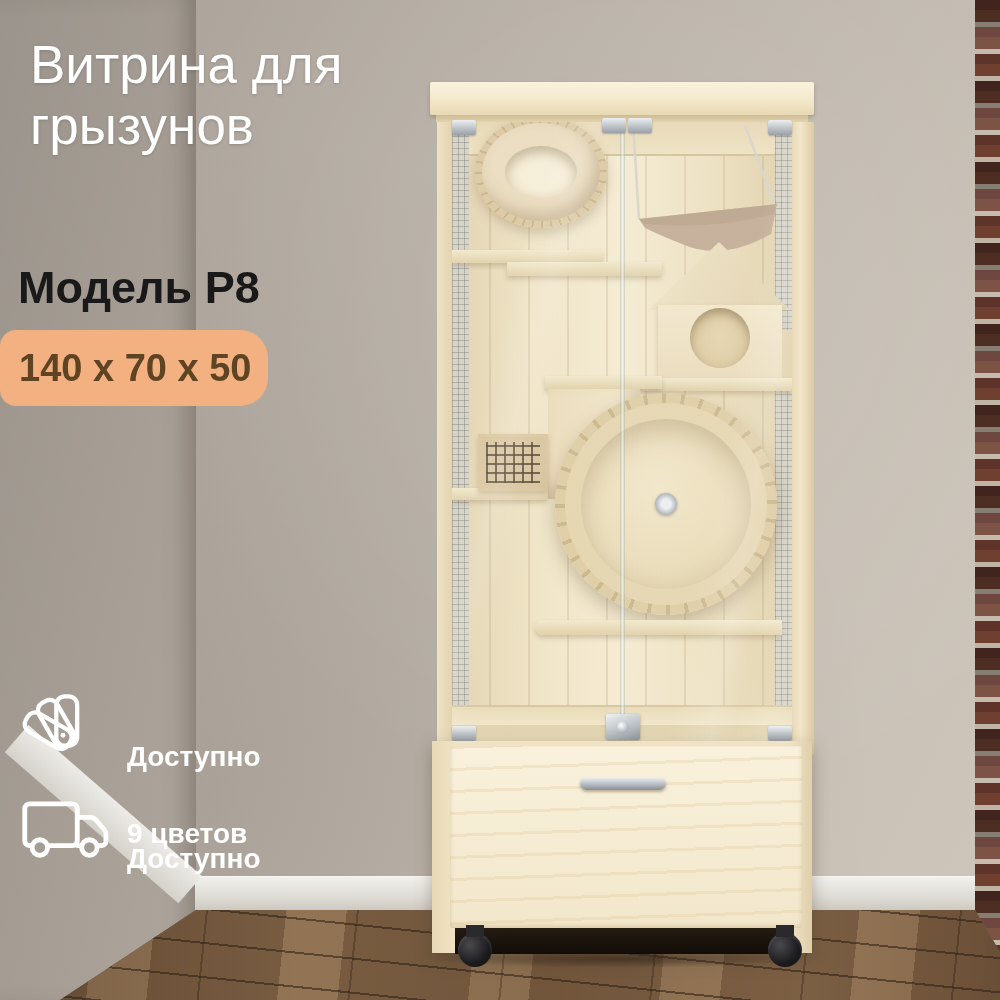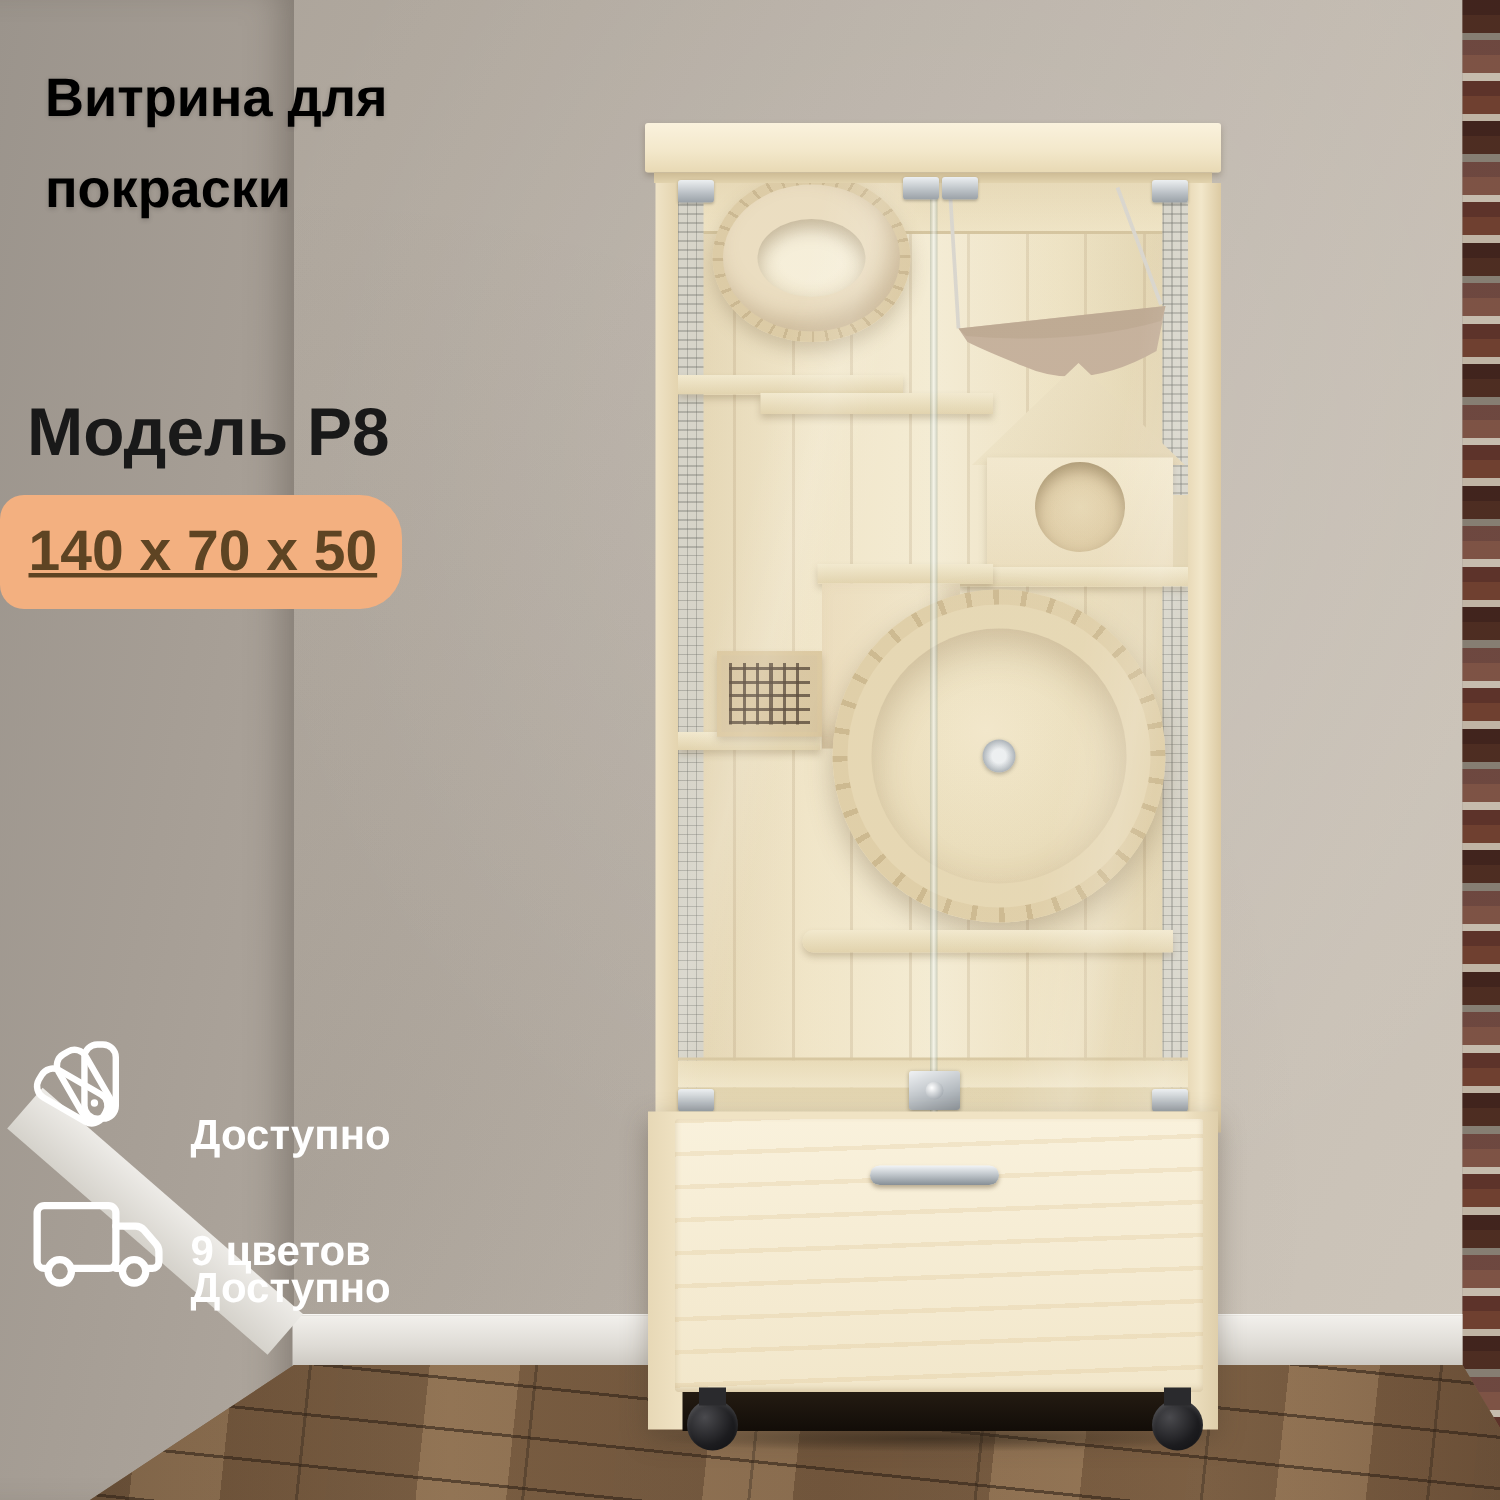--- a/index.html
+++ b/index.html
@@ -128,29 +128,29 @@
     background:linear-gradient(180deg,#241b12,#120d08);}
   .caster{width:34px;height:34px;border-radius:50%;
     background:radial-gradient(circle at 35% 35%,#4a4a4e,#1c1c1f 60%,#0e0e10);
     box-shadow:inset 0 2px 3px rgba(255,255,255,0.15);}
   .caster::before{content:"";position:absolute;left:8px;top:-8px;width:18px;height:12px;background:#2a2a2d;}
   .cast-l{left:28px;top:855px;} .cast-r{left:338px;top:855px;}
   .cab-shadow{left:6px;top:872px;width:372px;height:18px;
     background:radial-gradient(ellipse, rgba(30,22,14,0.5), rgba(30,22,14,0) 70%);}
 
   
-  .title{left:30px;top:34px;color:#000000;font-size:36px;font-weight:700;line-height:61px;
+  .title{left:30px;top:34px;color:#ffffff;font-size:53px;font-weight:400;line-height:61px;
     text-shadow:0 1px 3px rgba(60,55,50,0.25);white-space:nowrap;}
   .title span{position:static;display:block;}
   .finish-badge{left:785px;top:31px;height:40px;padding:0 22px;border-radius:20px;
     background:rgba(138,138,135,0.92);color:#ffffff;font-size:27px;line-height:40px;white-space:nowrap;}
   .model-label{left:18px;top:262px;color:#191919;font-size:45px;font-weight:700;white-space:nowrap;}
   .dims-badge{left:0;top:330px;width:268px;height:76px;border-radius:16px 28px 28px 16px;
     background:#f3b080;color:#5e4423;font-size:38px;font-weight:700;line-height:76px;
-    padding-left:19px;white-space:nowrap;text-decoration:underline;}
+    padding-left:19px;white-space:nowrap;}
   .feat-icon{overflow:visible;}
   .feat1-icon{left:24px;top:692px;width:57px;height:60px;}
   .feat2-icon{left:18px;top:797px;width:102px;height:70px;}
   .feat-text{color:#ffffff;font-size:28px;font-weight:700;white-space:nowrap;}
   .feat1-text{left:127px;top:698px;line-height:37px;}
   .feat2-text{left:127px;top:800px;line-height:38px;}
   .feat-text span{position:static;display:block;margin-top:40px;}
 </style>
 </head>
 <body>
@@ -233,21 +233,21 @@
     <div class="drawer-unit"></div>
     <div class="drawer-face"></div>
     <div class="handle"></div>
     <div class="plinth"></div>
     <div class="caster cast-l"></div>
     <div class="caster cast-r"></div>
   </div>
 
   <div class="title">
     <span>Витрина для</span>
-    <span>покраски</span>
+    <span>грызунов</span>
   </div>
 
 
   <div class="model-label">Модель Р8</div>
 
   <div class="dims-badge">140 x 70 x 50</div>
 
   <svg class="feat-icon feat1-icon" viewBox="0 0 60 62">
     <g fill="none" stroke="#ffffff" stroke-width="4.5" stroke-linejoin="round">
       <g transform="rotate(-60 44 52)">

